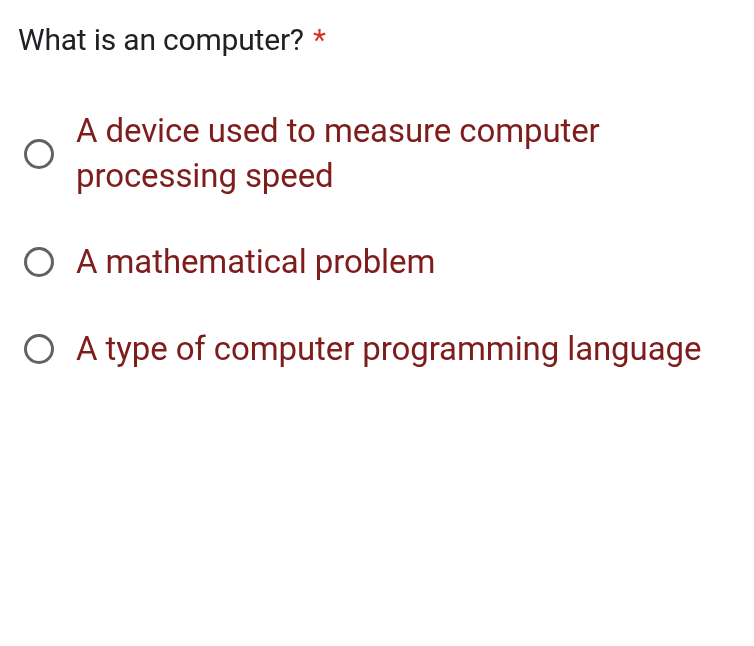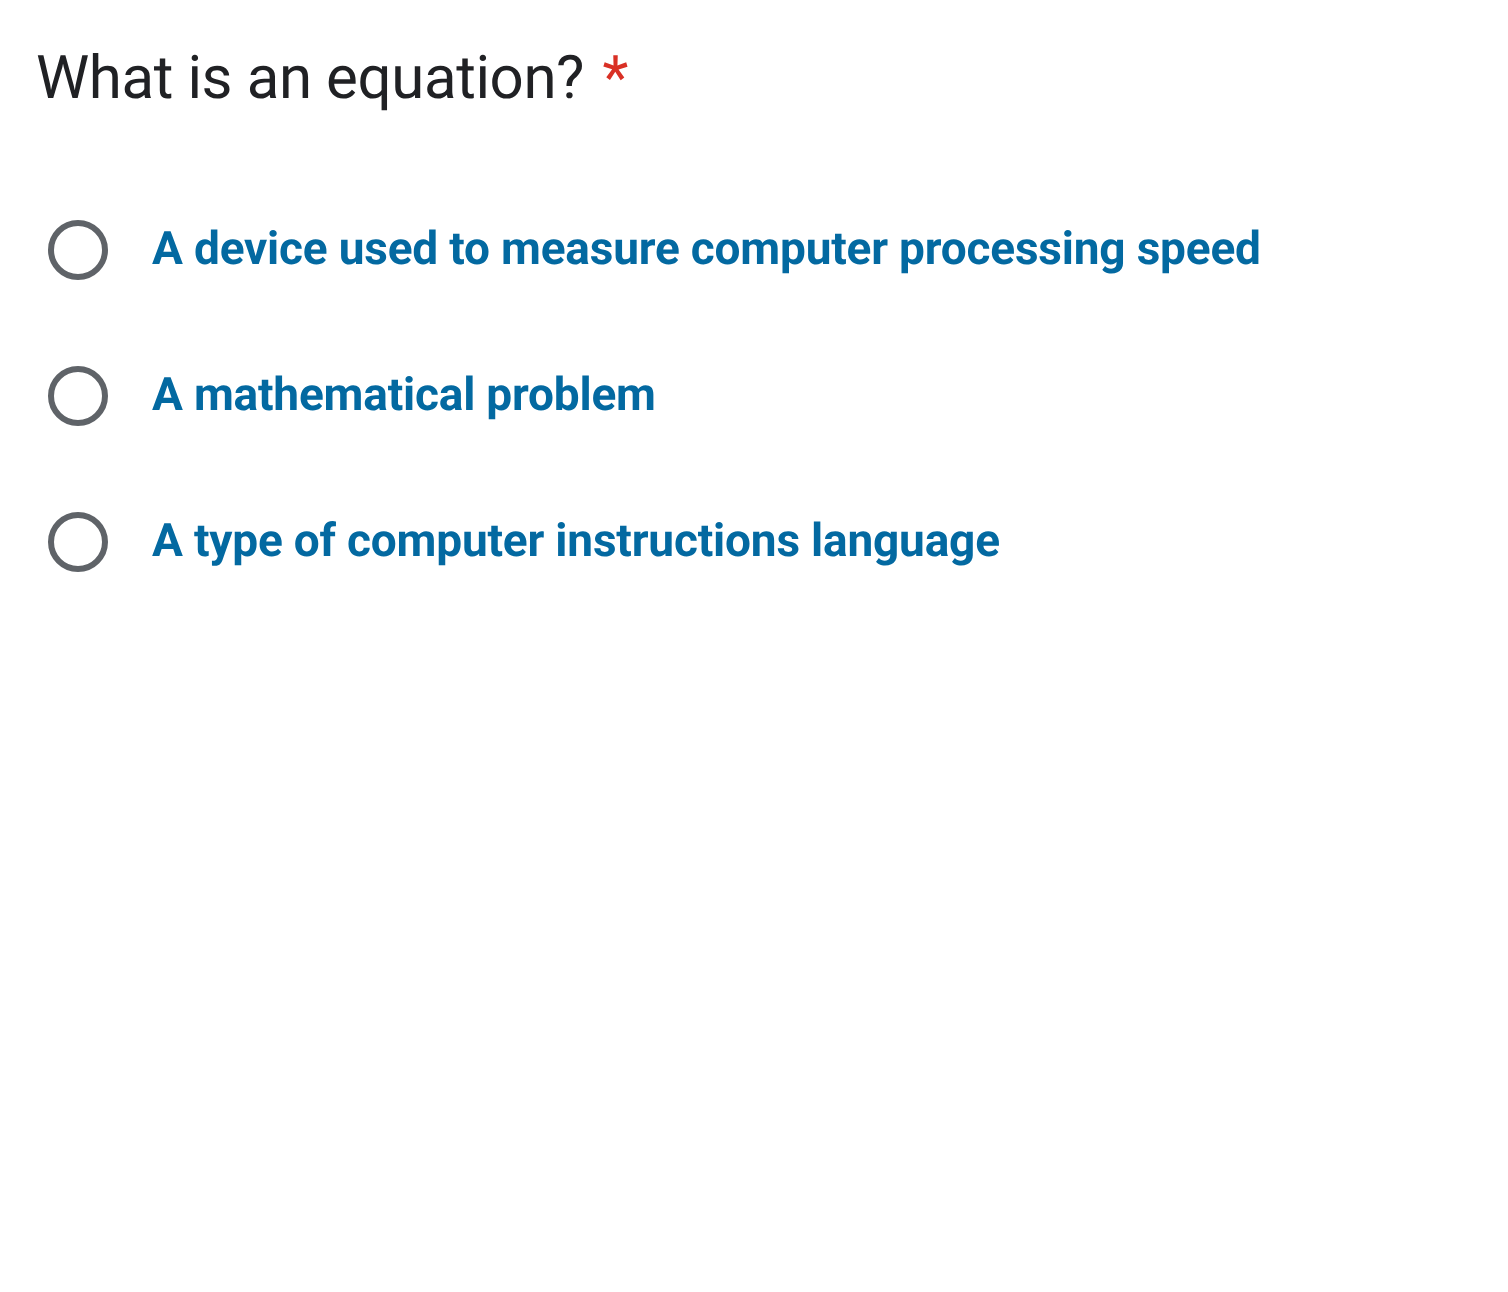--- a/index.html
+++ b/index.html
@@ -40,46 +40,46 @@
     }
     .radio-circle {
       flex-shrink: 0;
       width: 30px;
       height: 30px;
       border: 3px solid #5f6368;
       border-radius: 50%;
       background: transparent;
     }
     .option-label {
-      font-size: 23px;
-      font-weight: 700;
+      font-size: 33px;
+      font-weight: 400;
       line-height: 1.35;
-      color: #0369a1;
+      color: #7f1d1d;
       letter-spacing: -0.1px;
     }
   </style>
 </head>
 <body>
 
 <div class="question-title">
-  <span>What is an equation?</span>
+  <span>What is an computer?</span>
   <span class="required-asterisk">*</span>
 </div>
 
 <div class="options-container">
 
   <label class="option-row">
     <span class="radio-circle"></span>
     <span class="option-label">A device used to measure computer processing speed</span>
   </label>
 
 
   <label class="option-row">
     <span class="radio-circle"></span>
     <span class="option-label">A mathematical problem</span>
   </label>
 
   <label class="option-row">
     <span class="radio-circle"></span>
-    <span class="option-label">A type of computer instructions language</span>
+    <span class="option-label">A type of computer programming language</span>
   </label>
 
 </div>
 
 </body></html>

